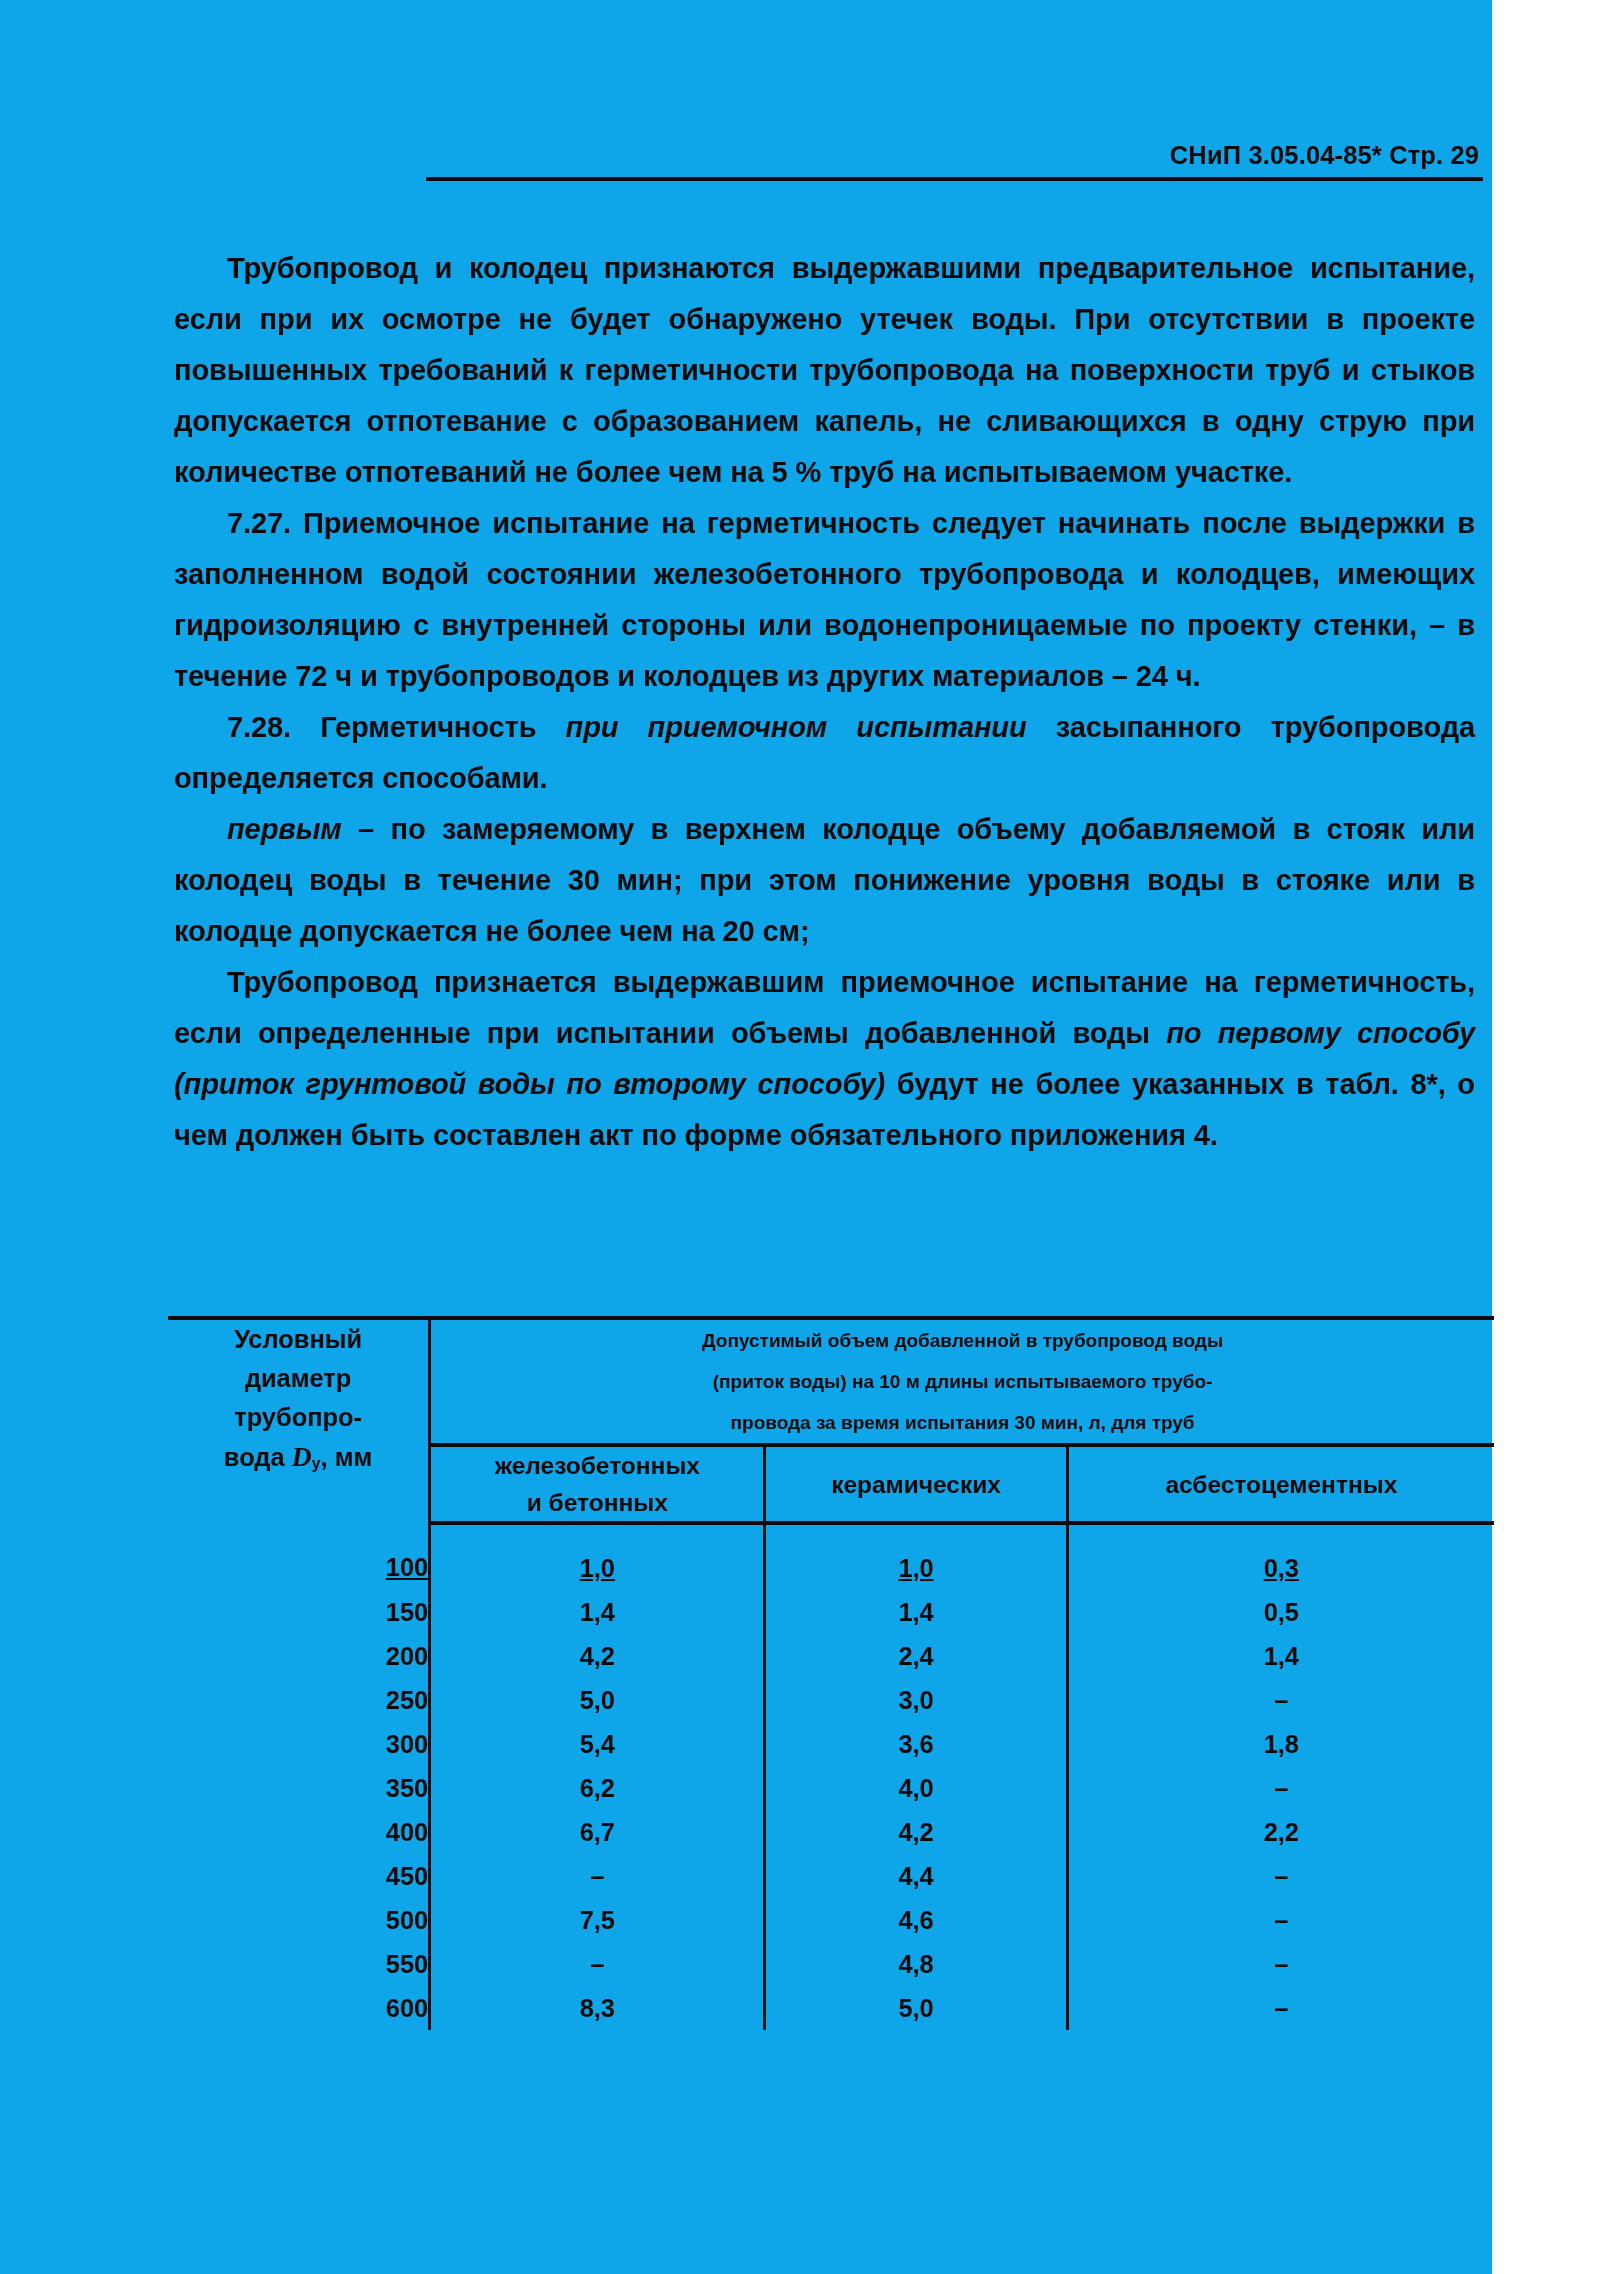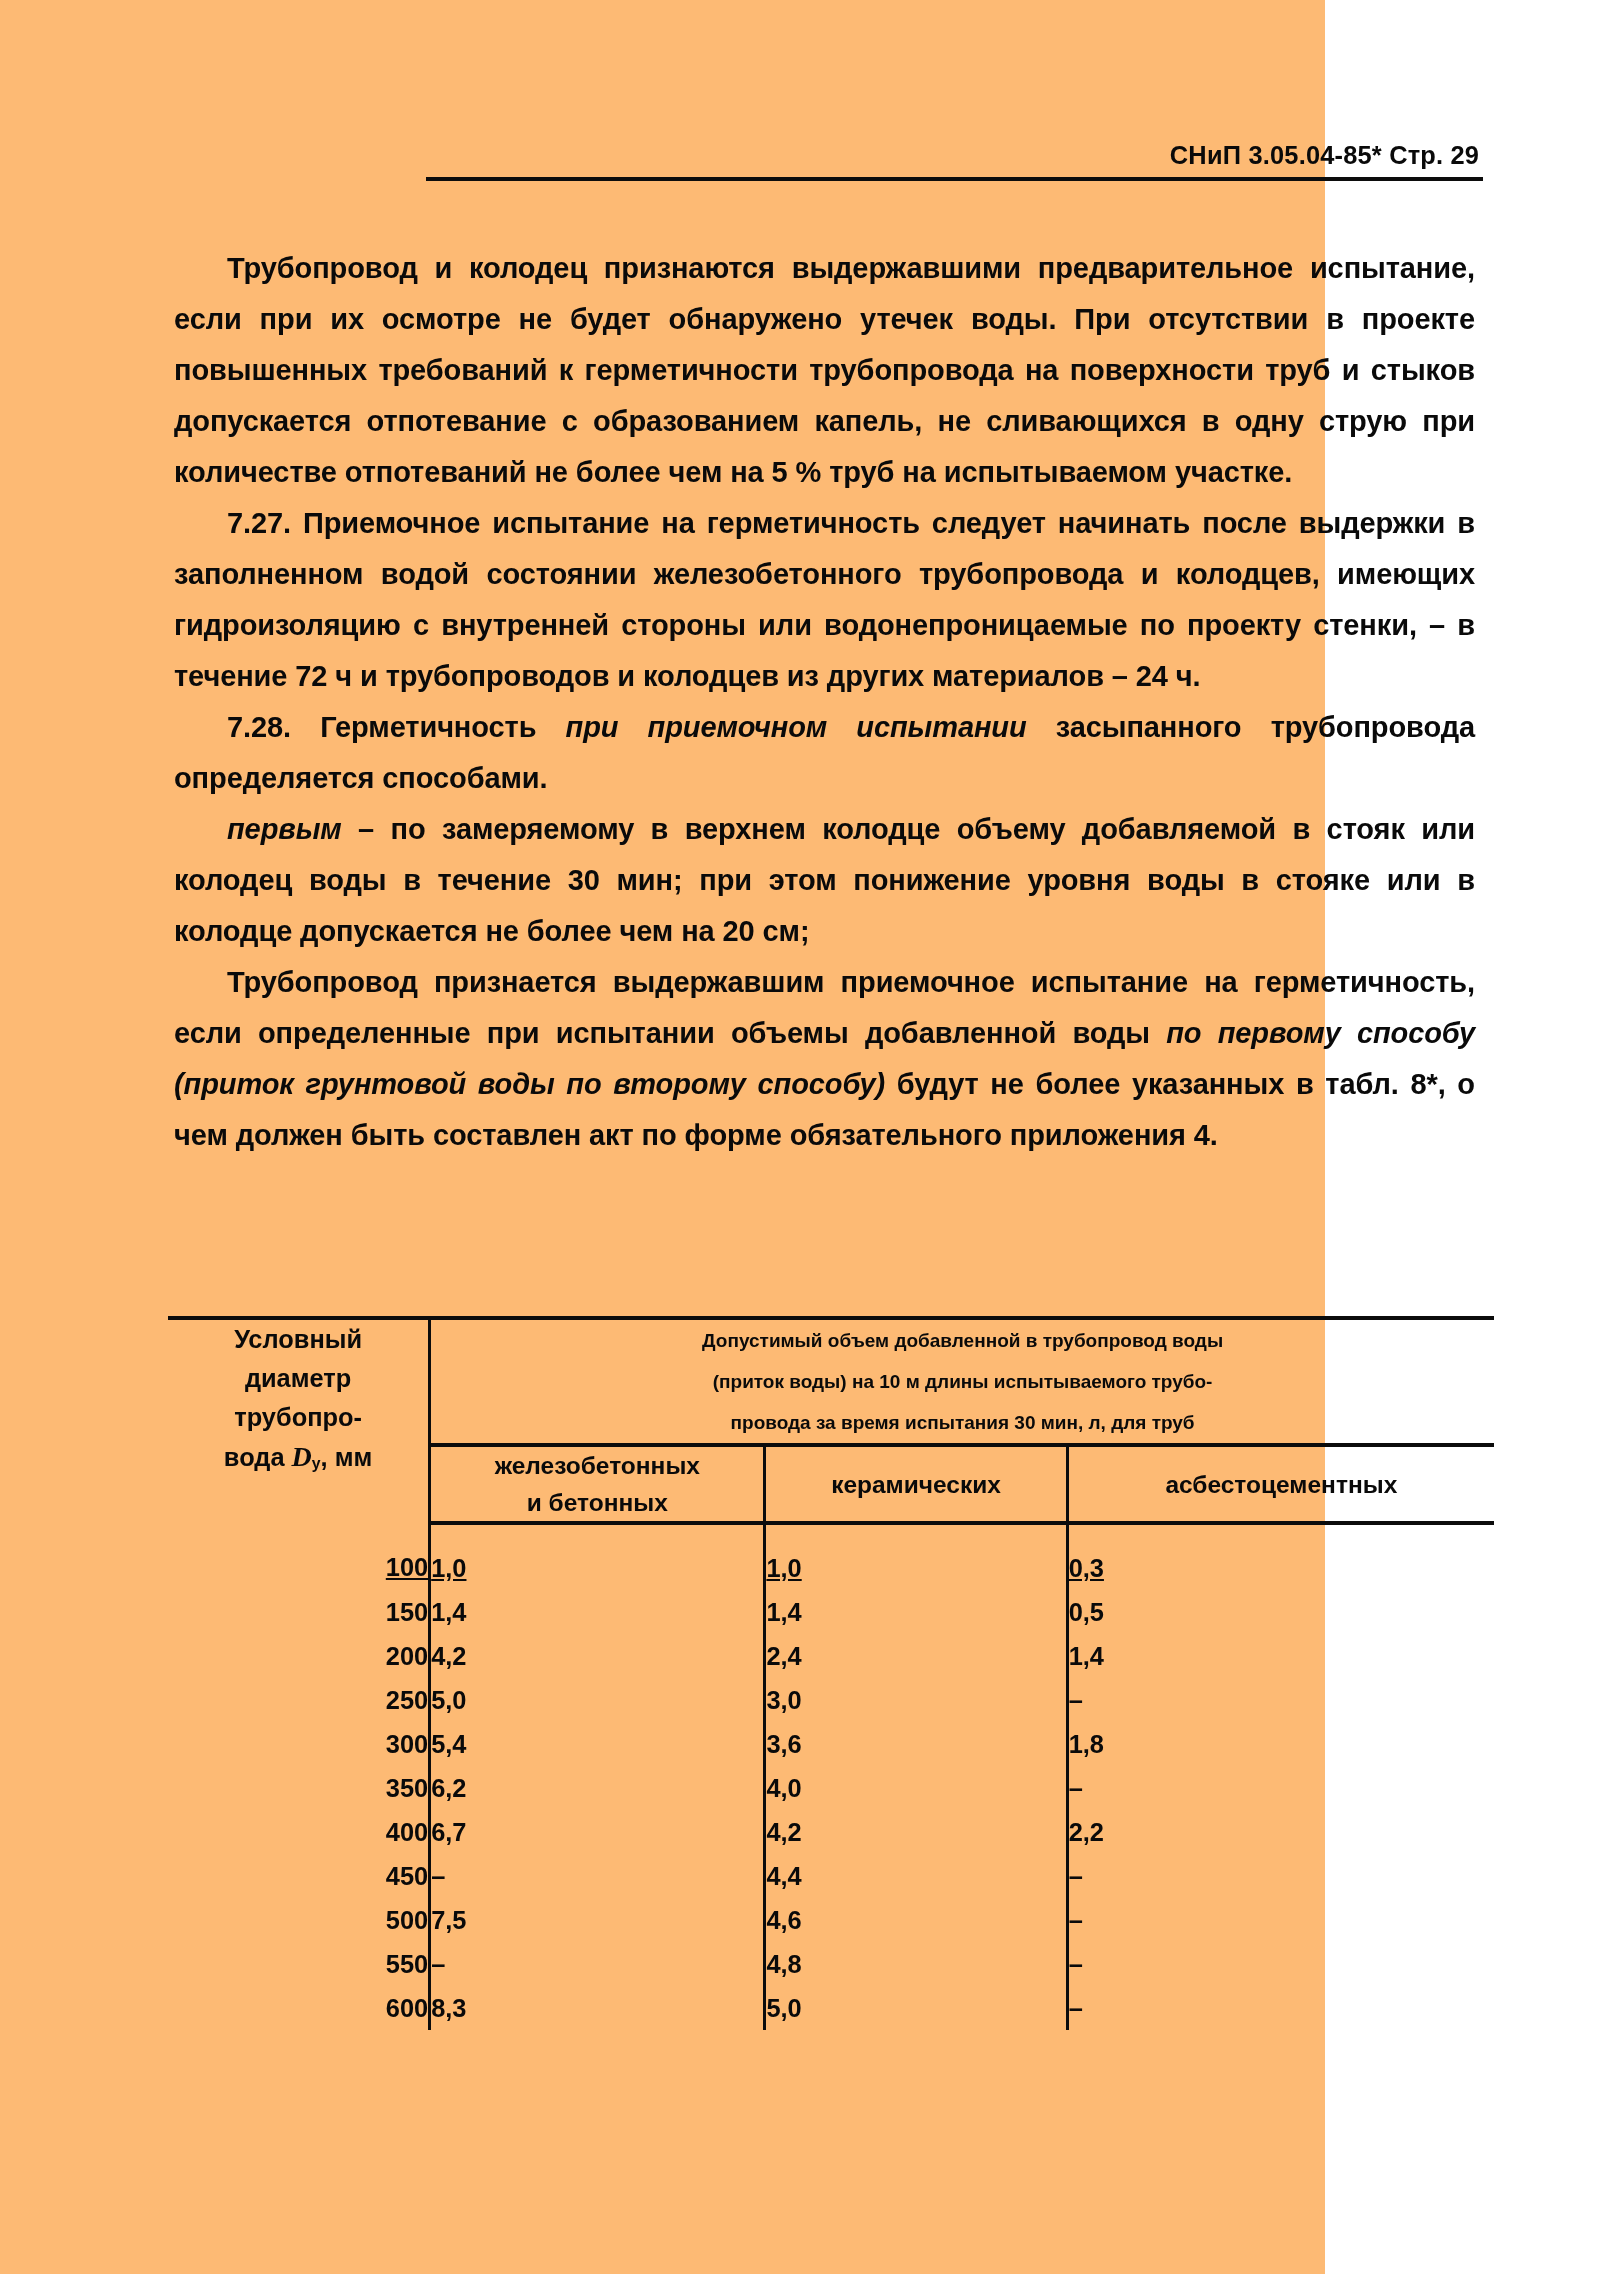--- a/index.html
+++ b/index.html
@@ -11,23 +11,23 @@
     width: 1623px;
     height: 2274px;
     font-family: "Liberation Sans", sans-serif;
     color: #000000;
     position: relative;
     overflow: hidden;
   }
   .page {
     position: absolute;
     left: 0; top: 0;
-    width: 1325px;
+    width: 1492px;
     height: 2274px;
-    background: #fdba74;
+    background: #0ea5e9;
   }
 
   
   .header {
     position: absolute;
     left: 174px;
     top: 141px;
     width: 1309px;
   }
   .header-line {
@@ -136,20 +136,21 @@
     line-height: 37px;
     padding: 19px 5.6px 24.5px 5.6px;
     font-size: 24.5px;
     vertical-align: middle;
   }
   .w-zb { width: 334px; }
   .w-ker { width: 301px; }
   .w-asb { width: 428px; }
 
   tbody td {
+    text-align: center;
     height: 44px;
     font-size: 25.4px;
     line-height: 44px;
   }
   tbody tr:first-child td { padding-top: 21px; text-decoration: underline; }
   td.c-dy { text-align: right; padding-right: 70px; }
 </style>
 </head>
 <body>
 

